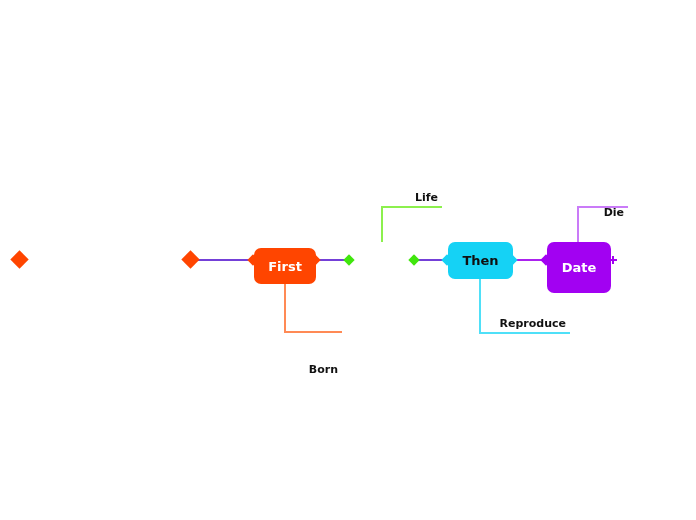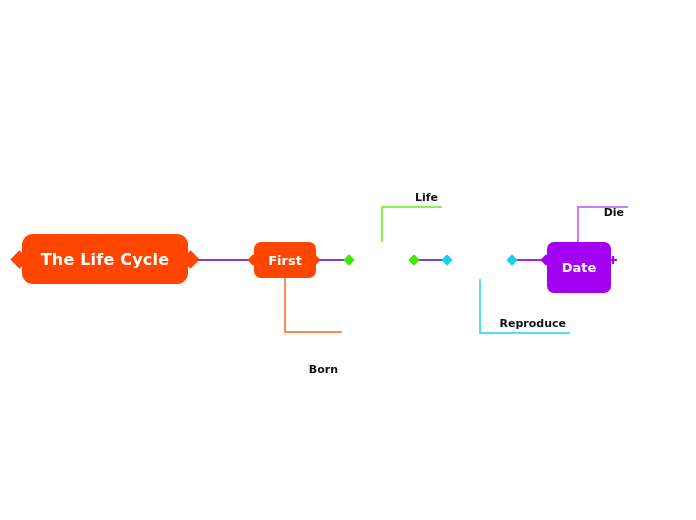--- a/index.html
+++ b/index.html
@@ -68,27 +68,27 @@
   <div class="anchor" style="left: 311px; top: 256px; width: 8px; height: 8px; background-color: rgb(255, 69, 0);"></div>
   <div class="anchor" style="left: 345px; top: 256px; width: 8px; height: 8px; background-color: rgb(64, 230, 13);"></div>
   <div class="anchor" style="left: 410px; top: 256px; width: 8px; height: 8px; background-color: rgb(64, 230, 13);"></div>
   <div class="anchor" style="left: 443px; top: 256px; width: 8px; height: 8px; background-color: rgb(21, 210, 245);"></div>
   <div class="anchor" style="left: 508px; top: 256px; width: 8px; height: 8px; background-color: rgb(21, 210, 245);"></div>
   <div class="anchor" style="left: 542px; top: 256px; width: 8px; height: 8px; background-color: rgb(162, 1, 242);"></div>
 
   <div class="plusbar" style="left: 609px; top: 259px; width: 8px; height: 2px; background-color: rgb(162, 1, 242);"></div>
   <div class="plusbar" style="left: 612px; top: 256px; width: 2px; height: 8px; background-color: rgb(162, 1, 242);"></div>
 
-  <div class="node root" style="left: 22px; top: 234px; width: 166px; height: 50px; background-color: rgb(255, 69, 0); color: rgb(255, 255, 255);">
-    <span>The Life Cycle</span>
-  </div>
 
-  <div class="node small" style="left: 254px; top: 242px; width: 62px; height: 36px; background-color: rgb(255, 69, 0); color: rgb(255, 255, 255);">
+  <div class="node small" style="left: 254px; top: 248px; width: 62px; height: 36px; background-color: rgb(255, 69, 0); color: rgb(255, 255, 255);">
     <span>First</span>
   </div>
 
 
+  <div class="node small" style="left: 448px; top: 242px; width: 65px; height: 37px; background-color: rgb(21, 210, 245); color: rgb(16, 16, 16);">
+    <span>Then</span>
+  </div>
 
   <div class="node small" style="left: 547px; top: 242px; width: 64px; height: 51px; background-color: rgb(162, 1, 242); color: rgb(255, 255, 255);">
     <span>Date</span>
   </div>
 
 </div>
 
 </body></html>

